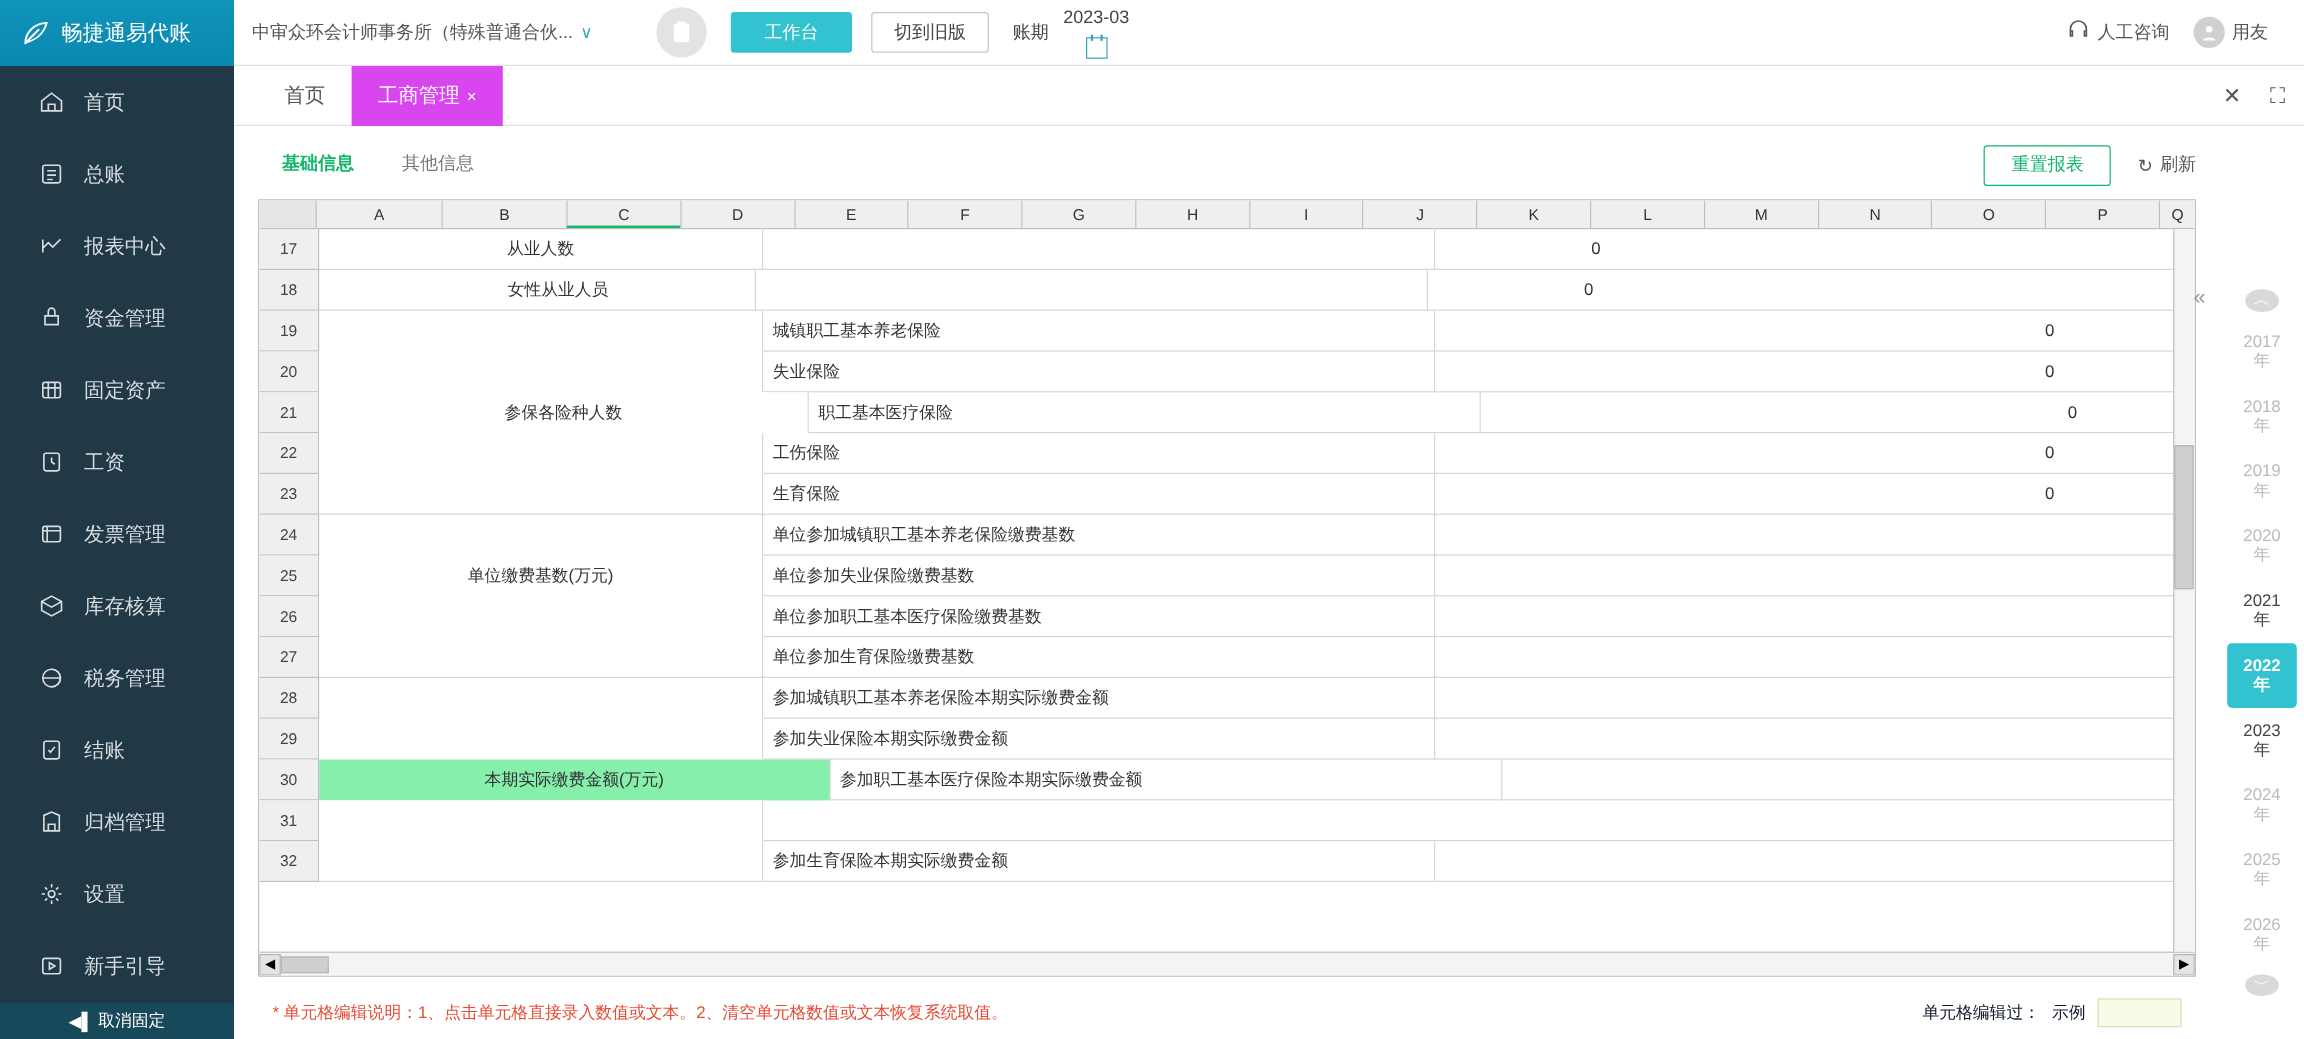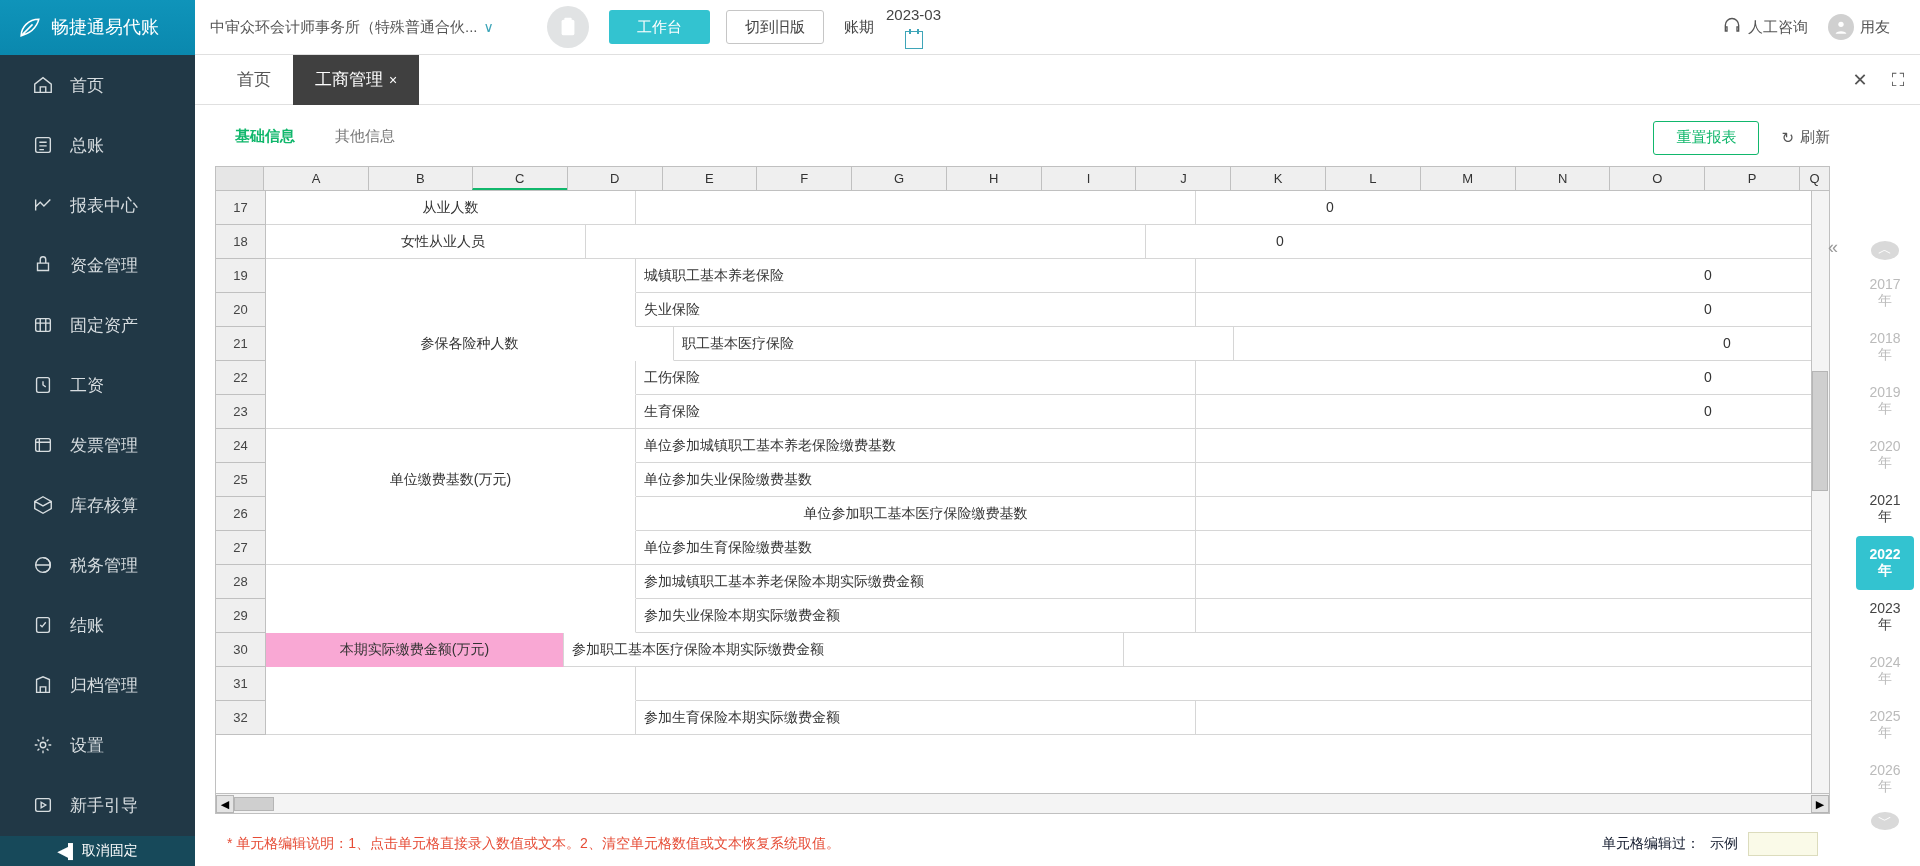--- a/index.html
+++ b/index.html
@@ -33,21 +33,21 @@
 .sidebar::-webkit-scrollbar-thumb { background: #4e5f6a; border-radius: 4px; }
 .nav-item { height: 60px; display: flex; align-items: center; padding-left: 32px; gap: 16px; font-size: 17px; cursor: pointer; }
 .nav-icon { width: 22px; height: 22px; display: flex; }
 .nav-icon svg { width: 100%; height: 100%; fill: none; stroke: #d7dde0; stroke-width: 1.5; }
 .pin-bar { position: absolute; bottom: 0; left: 0; right: 0; background: #17495a; color: #fff; height: 30px; display: flex; align-items: center; justify-content: center; font-size: 14px; gap: 4px; }
 
 
 .main { position: absolute; left: 195px; top: 55px; right: 0; bottom: 0; background: #fff; display: flex; flex-direction: column; }
 .tabstrip { height: 50px; display: flex; align-items: center; border-bottom: 1px solid #e0e0e0; padding-left: 20px; gap: 0; position: relative; }
 .tab { padding: 0 22px; height: 50px; display: flex; align-items: center; font-size: 17px; color: #555; cursor: pointer; }
-.tab.active { background: #404040; color: #fff; }
+.tab.active { background: #d946ef; color: #fff; }
 .tab .close { margin-left: 6px; font-size: 14px; }
 .tabstrip-right { position: absolute; right: 8px; top: 0; height: 50px; display: flex; align-items: center; gap: 10px; }
 .icon-btn { width: 28px; height: 28px; display:flex; align-items:center; justify-content:center; cursor:pointer; color:#555; font-size:18px; }
 
 
 .content { flex: 1; display: flex; flex-direction: column; padding: 12px 20px 0 20px; overflow: hidden; }
 .inner-tab-row { display: flex; align-items: center; }
 .inner-tab { padding: 10px 20px; font-size: 15px; cursor: pointer; color: #777; border-bottom: 2px solid transparent; }
 .inner-tab.active { color: #11b76c; font-weight: 600; }
 .inner-tab-actions { margin-left: auto; display: flex; gap: 22px; }
@@ -315,21 +315,21 @@
         </div>
       <div class="sheet-body" id="sheetbody">
           <div class="row">
             <div class="rownum">17</div>
             <div class="cell merged-label" style="width: 370px;">从业人数</div>
             <div class="cell" style="width: 560px;"></div>
             <div class="cell" style="flex: 1 1 0%; text-align: left; padding-left: 130px;">0</div>
           </div>
           <div class="row">
             <div class="rownum">18</div>
-            <div class="cell merged-label" style="width: 320px; padding-left: 43px;">女性从业人员</div>
+            <div class="cell merged-label" style="width: 364px; padding-left: 43px;">女性从业人员</div>
             <div class="cell" style="width: 560px;"></div>
             <div class="cell" style="flex: 1 1 0%; text-align: left; padding-left: 130px;">0</div>
           </div>
           <div class="row">
             <div class="rownum">19</div>
             <div class="cell merged-label" style="width: 370px; border-bottom: 1px solid transparent;"></div>
             <div class="cell" style="width: 560px;">城镇职工基本养老保险</div>
             <div class="cell" style="flex: 1 1 0%; text-align: center; padding-left: 400px;">0</div>
           </div>
           <div class="row">
@@ -364,21 +364,21 @@
           </div>
           <div class="row">
             <div class="rownum">25</div>
             <div class="cell merged-label" style="width: 370px; border-bottom: 1px solid transparent; background: rgb(255, 255, 255);">单位缴费基数(万元)</div>
             <div class="cell" style="width: 560px;">单位参加失业保险缴费基数</div>
             <div class="cell" style="flex: 1 1 0%; text-align: center; padding-left: 0px;"></div>
           </div>
           <div class="row">
             <div class="rownum">26</div>
             <div class="cell merged-label" style="width: 370px; border-bottom: 1px solid transparent; background: rgb(255, 255, 255);"></div>
-            <div class="cell" style="width: 560px; text-align: center;">单位参加职工基本医疗保险缴费基数</div>
+            <div class="cell" style="width: 560px;">单位参加职工基本医疗保险缴费基数</div>
             <div class="cell" style="flex: 1 1 0%; text-align: center; padding-left: 0px;"></div>
           </div>
           <div class="row">
             <div class="rownum">27</div>
             <div class="cell merged-label" style="width: 370px; border-bottom: 1px solid rgb(214, 214, 214); background: rgb(255, 255, 255);"></div>
             <div class="cell" style="width: 560px;">单位参加生育保险缴费基数</div>
             <div class="cell" style="flex: 1 1 0%; text-align: center; padding-left: 0px;"></div>
           </div>
           <div class="row">
             <div class="rownum">28</div>
@@ -387,21 +387,21 @@
             <div class="cell" style="flex: 1 1 0%; text-align: center; padding-left: 0px;"></div>
           </div>
           <div class="row">
             <div class="rownum">29</div>
             <div class="cell merged-label" style="width: 370px; border-bottom: 1px solid transparent; background: rgb(255, 255, 255);"></div>
             <div class="cell" style="width: 560px;">参加失业保险本期实际缴费金额</div>
             <div class="cell" style="flex: 1 1 0%; text-align: center; padding-left: 0px;"></div>
           </div>
           <div class="row">
             <div class="rownum">30</div>
-            <div class="cell merged-label" style="width: 298px; border-bottom: 1px solid transparent; background: #f9a8d4;">本期实际缴费金额(万元)</div>
+            <div class="cell merged-label" style="width: 426px; border-bottom: 1px solid transparent; background: #86efac;">本期实际缴费金额(万元)</div>
             <div class="cell" style="width: 560px;">参加职工基本医疗保险本期实际缴费金额</div>
             <div class="cell" style="flex: 1 1 0%; text-align: center; padding-left: 0px;"></div>
           </div>
           <div class="row">
             <div class="rownum">31</div>
             <div class="cell merged-label" style="width: 370px; border-bottom: 1px solid transparent; background: rgb(255, 255, 255);"></div>
             <div class="cell" style="flex: 1 1 0%; text-align: center; padding-left: 0px;"></div>
           </div>
           <div class="row">
             <div class="rownum">32</div>

